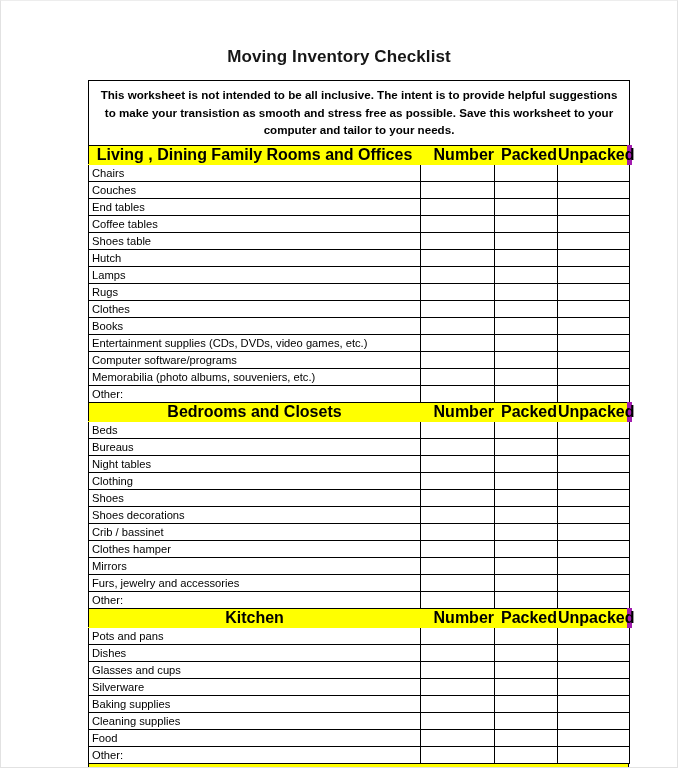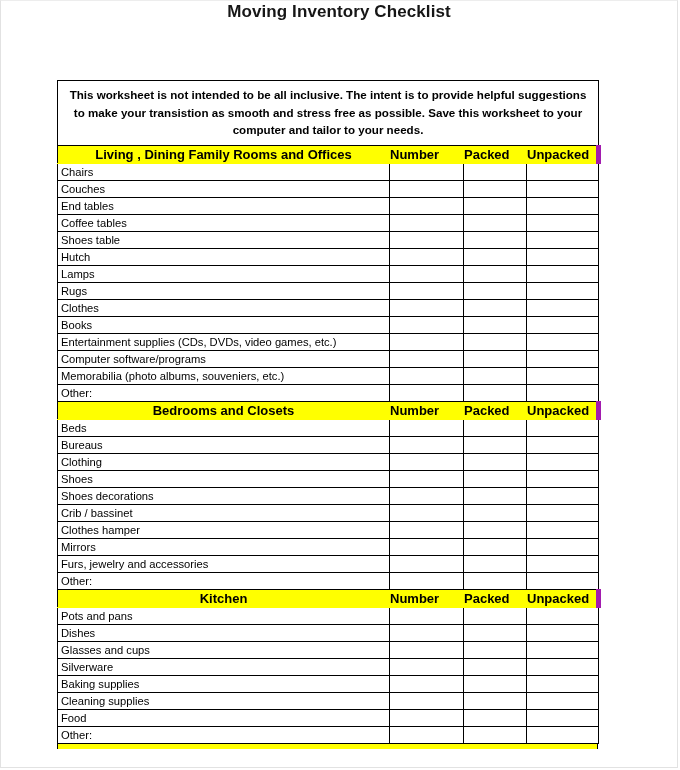--- a/index.html
+++ b/index.html
@@ -24,25 +24,26 @@
     box-sizing: border-box;
     overflow: hidden;
   }
   .doc-title {
     text-align: center;
     font-size: 17px;
     font-weight: bold;
     color: #161616;
     letter-spacing: 0.1px;
     margin: 0;
+    padding-top: 45px;
     line-height: 22px;
   }
   .sheet {
     position: absolute;
-    left: 56px;
+    left: 87px;
     top: 79px;
     width: 541px;
     box-sizing: border-box;
   }
   table.checklist {
     border-collapse: collapse;
     width: 541px;
     table-layout: fixed;
     font-size: 11.2px;
     color: #000000;
@@ -67,33 +68,33 @@
     font-weight: bold;
     font-size: 11.6px;
     line-height: 17.5px;
     color: #000000;
   }
 
   
   tr.section-row > td {
     background: #ffff00 !important;
     font-weight: bold;
-    font-size: 13px;
+    font-size: 16px;
     height: 17px;
     border-left-color: #ffff00;
     border-right-color: #ffff00;
     border-top-color: #ffff00;
     border-bottom-color: #ffff00;
   }
   tr.section-row > td.sec-title {
     text-align: center;
     border-left: 1px solid #000000;
   }
   tr.section-row > td.sec-col {
-    text-align: left;
+    text-align: right;
   }
   tr.section-row > td.sec-last {
     border-right: 5px solid #a21caf;
   }
 
   
   td.item-label {
     padding-left: 3px !important;
     text-align: left;
     white-space: nowrap;
@@ -233,20 +234,26 @@
             <td class="blank-cell"></td>
             <td class="blank-cell"></td>
           </tr>
           <tr>
             <td class="item-label">Bureaus</td>
             <td class="blank-cell"></td>
             <td class="blank-cell"></td>
             <td class="blank-cell"></td>
           </tr>
           <tr>
+            <td class="item-label">Night tables</td>
+            <td class="blank-cell"></td>
+            <td class="blank-cell"></td>
+            <td class="blank-cell"></td>
+          </tr>
+          <tr>
             <td class="item-label">Clothing</td>
             <td class="blank-cell"></td>
             <td class="blank-cell"></td>
             <td class="blank-cell"></td>
           </tr>
           <tr>
             <td class="item-label">Shoes</td>
             <td class="blank-cell"></td>
             <td class="blank-cell"></td>
             <td class="blank-cell"></td>

